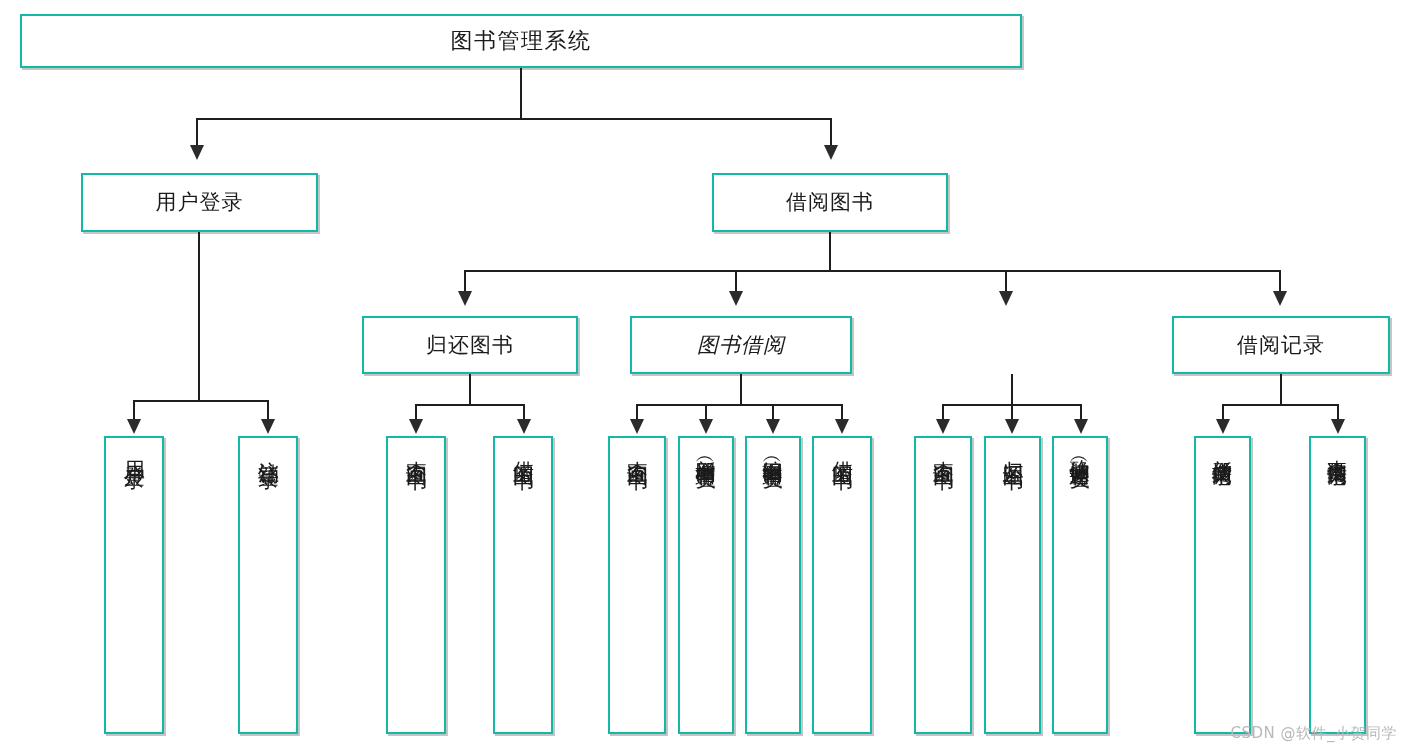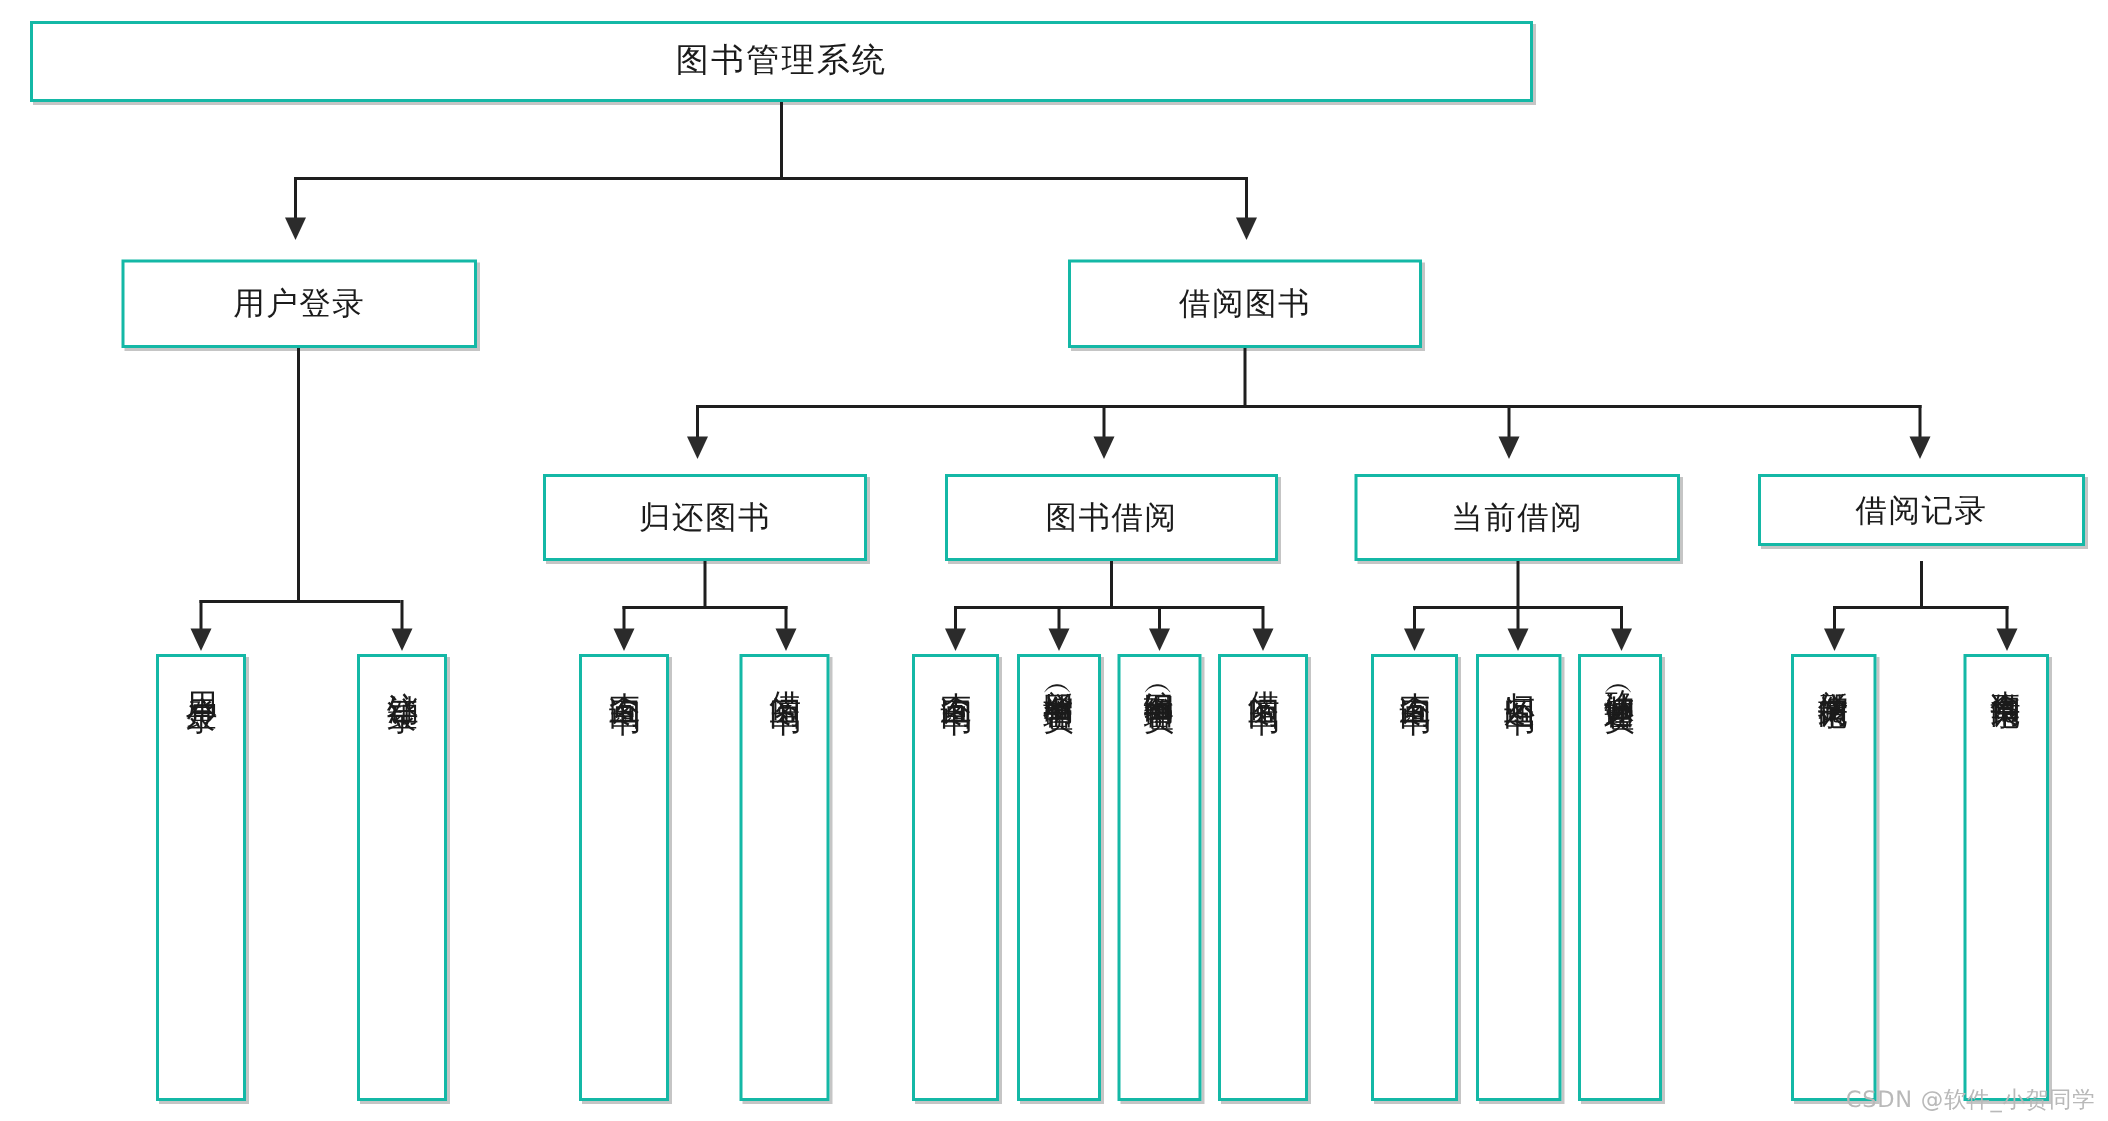--- a/index.html
+++ b/index.html
@@ -118,27 +118,24 @@
   <div class="ln v" style="left:735px;top:270px;width:2px;height:24px;"></div>
   <div class="arrow" style="left:729px;top:291px;"></div>
   <div class="ln v" style="left:1005px;top:270px;width:2px;height:24px;"></div>
   <div class="arrow" style="left:999px;top:291px;"></div>
   <div class="ln v" style="left:1279px;top:270px;width:2px;height:24px;"></div>
   <div class="arrow" style="left:1273px;top:291px;"></div>
 
   <div class="node h" style="left:362px;top:316px;width:216px;height:58px;">
     <span class="label">归还图书</span>
   </div>
-  <div class="node h" style="left:630px;top:316px;width:222px;height:58px;">
+  <div class="node h" style="left:630px;top:316px;width:222px;height:58px;font-style:italic;">
     <span class="label">图书借阅</span>
   </div>
-  <div class="node h" style="left:903px;top:316px;width:217px;height:58px;">
-    <span class="label">当前借阅</span>
-  </div>
-  <div class="node h" style="left:1172px;top:316px;width:218px;height:48px;">
+  <div class="node h" style="left:1172px;top:316px;width:218px;height:58px;">
     <span class="label">借阅记录</span>
   </div>
 
   <div class="ln v" style="left:469px;top:374px;width:2px;height:32px;"></div>
   <div class="ln h" style="left:415px;top:404px;width:110px;height:2px;"></div>
   <div class="ln v" style="left:415px;top:404px;width:2px;height:18px;"></div>
   <div class="arrow" style="left:409px;top:419px;"></div>
   <div class="ln v" style="left:523px;top:404px;width:2px;height:18px;"></div>
   <div class="arrow" style="left:517px;top:419px;"></div>
 

